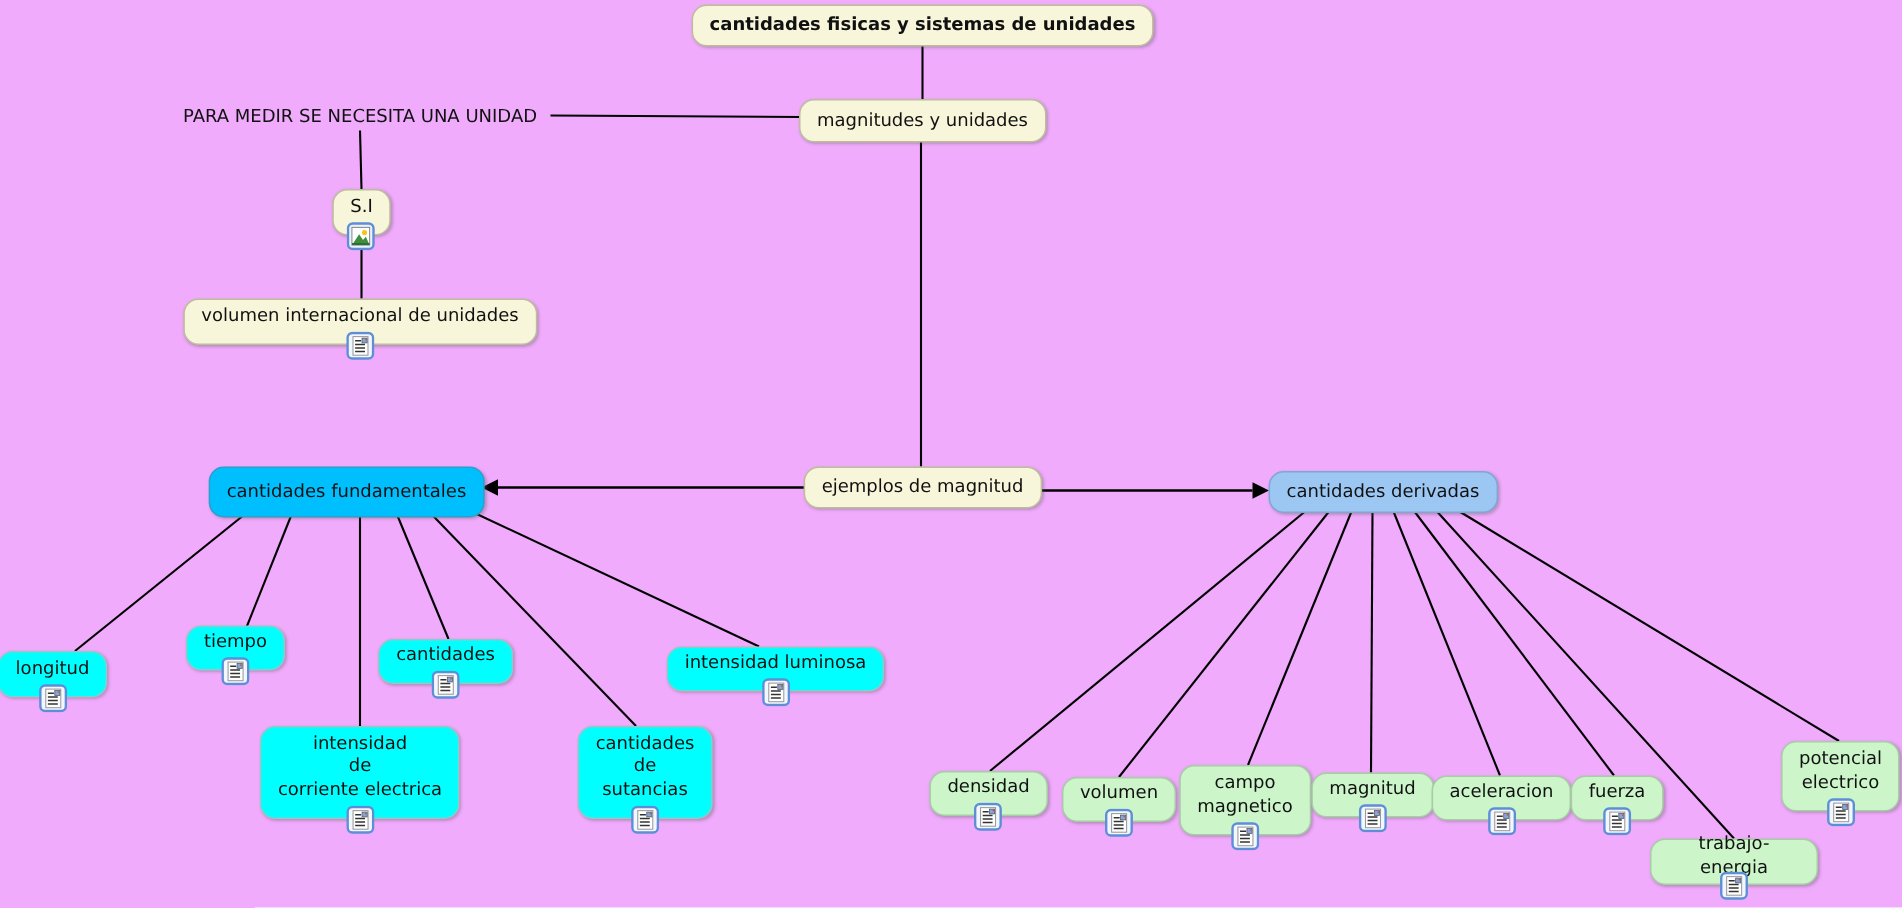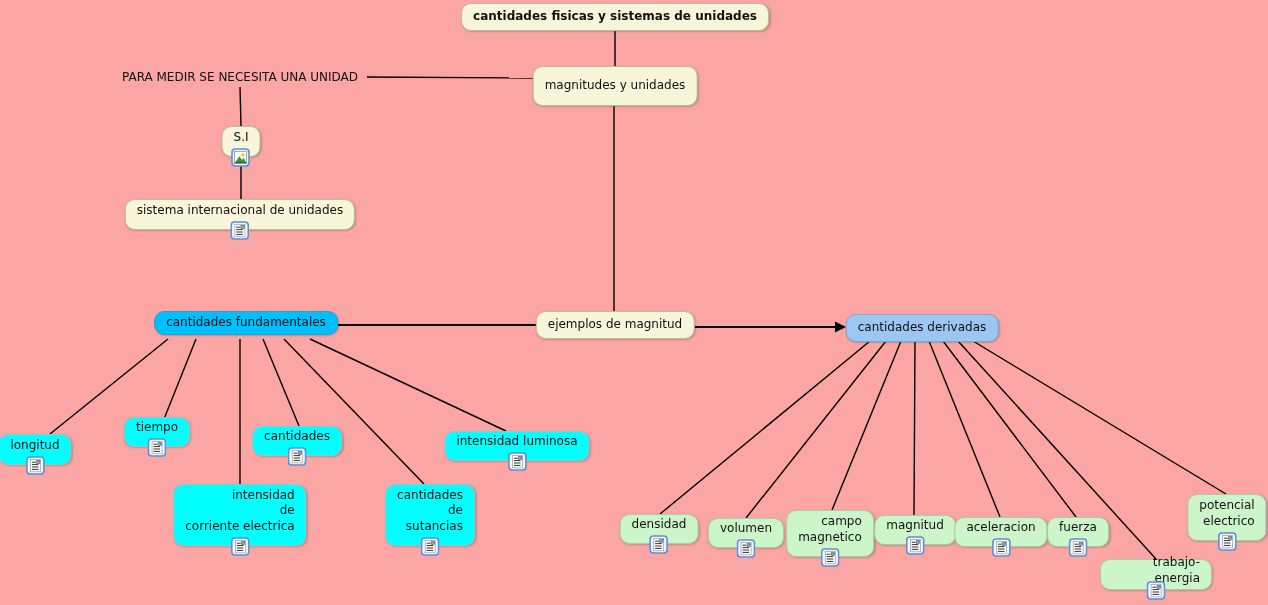--- a/index.html
+++ b/index.html
@@ -1,35 +1,35 @@
 <!DOCTYPE html>
 <html><head>
 <meta charset="utf-8">
 <style>
   html,body{margin:0;padding:0;background:#fff;}
   #canvas{
-    position:relative;width:1268px;height:605px;background:#fca5a5;overflow:hidden;
+    position:relative;width:1268px;height:605px;background:#f0abfc;overflow:hidden;
     font-family:"DejaVu Sans","Liberation Sans",sans-serif;
   }
   #wires{position:absolute;left:0;top:0;width:1268px;height:605px;pointer-events:none;}
   .node{
     position:absolute;transform:translateX(-50%);
     display:flex;align-items:center;justify-content:center;
     border-radius:10px;box-sizing:border-box;
     font-size:12px;line-height:1.3;color:#111;text-align:center;
     padding:3px 11px;box-shadow:1px 1px 2px rgba(90,90,90,.35);
   }
   .lbl{white-space:pre-line;}
   .bold{font-weight:bold;}
   .cream{background:#F7F5DA;border:1px solid #BDBD9C;}
   .blue{background:#00BFFF;border:1px solid #2E9ECB;}
   .periwinkle{background:#9CC7F2;border:1px solid #7FA6D4;text-align:right;}
   .cyan{background:#00FFFF;border:1px solid #8FCACA;}
   .green{background:#CCF5CA;border:1px solid #A8CCA6;}
-  .has-icon{padding-bottom:11px;text-align:right;}
+  .has-icon{padding-bottom:11px;}
   .plain-label{
     position:absolute;transform:translateX(-50%);white-space:nowrap;
     font-size:12px;color:#111;
   }
   .res-icon{
     position:absolute;left:50%;bottom:-11px;transform:translateX(-50%);
     width:19px;height:19px;cursor:pointer;
   }
   #symbols{position:absolute;width:0;height:0;overflow:hidden;}
 </style>
@@ -83,47 +83,47 @@
       <line x1="929" y1="341" x2="1000" y2="517" stroke="#000000" stroke-width="1.4"></line>
       <line x1="943" y1="341" x2="1076" y2="517" stroke="#000000" stroke-width="1.4"></line>
       <line x1="958" y1="341" x2="1156" y2="559" stroke="#000000" stroke-width="1.4"></line>
       <line x1="973" y1="341" x2="1226" y2="494" stroke="#000000" stroke-width="1.4"></line>
     </svg>
 
   <div class="node cream" style="left:615px;top:3px;height:28px">
     <span class="lbl bold">cantidades fisicas y sistemas de unidades</span>
   </div>
 
-  <div class="node cream" style="left:615px;top:66px;height:40px">
+  <div class="node cream" style="left:615px;top:66px;height:29px">
     <span class="lbl">magnitudes y unidades</span>
   </div>
 
   <div class="plain-label" style="left:240px;top:70px">
     <span class="lbl">PARA MEDIR SE NECESITA UNA UNIDAD</span>
   </div>
 
   <div class="node cream has-icon" style="left:241px;top:126px;height:31px;min-width:38px">
     <span class="lbl">S.I</span>
     <svg class="res-icon" viewBox="0 0 19 19">
         <use href="#sym-img" xlink:href="#sym-img"></use>
       </svg>
   </div>
 
   <div class="node cream has-icon" style="left:240px;top:199px;height:31px">
-    <span class="lbl">sistema internacional de unidades</span>
+    <span class="lbl">volumen internacional de unidades</span>
     <svg class="res-icon" viewBox="0 0 19 19">
         <use href="#sym-doc" xlink:href="#sym-doc"></use>
       </svg>
   </div>
 
   <div class="node cream" style="left:615px;top:311px;height:28px">
     <span class="lbl">ejemplos de magnitud</span>
   </div>
 
-  <div class="node blue" style="left:246px;top:311px;height:24px">
+  <div class="node blue" style="left:231px;top:311px;height:34px">
     <span class="lbl">cantidades fundamentales</span>
   </div>
 
   <div class="node periwinkle" style="left:922px;top:314px;height:28px">
     <span class="lbl">cantidades derivadas</span>
   </div>
 
   <div class="node cyan has-icon" style="left:35px;top:434px;height:31px">
     <span class="lbl">longitud</span>
     <svg class="res-icon" viewBox="0 0 19 19">

